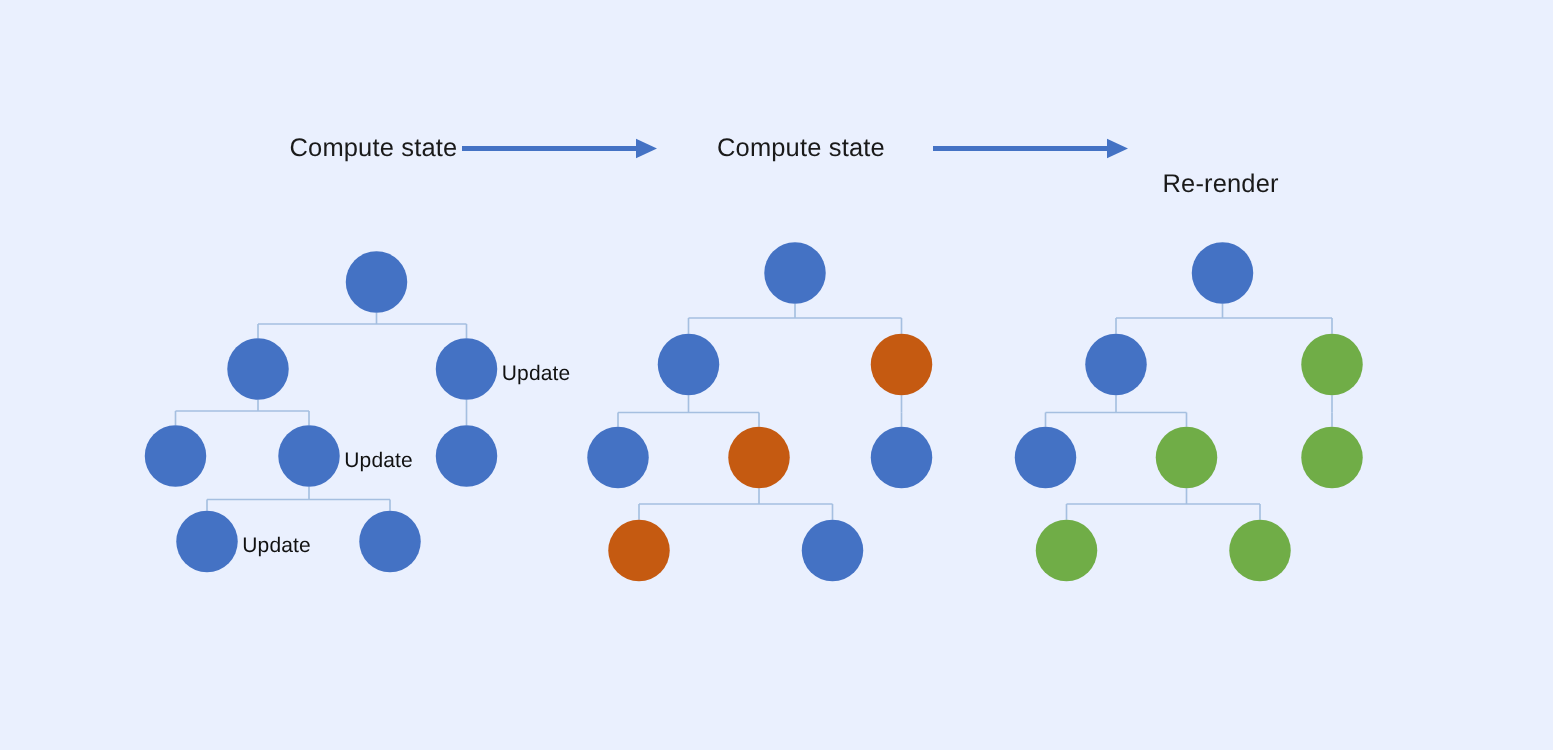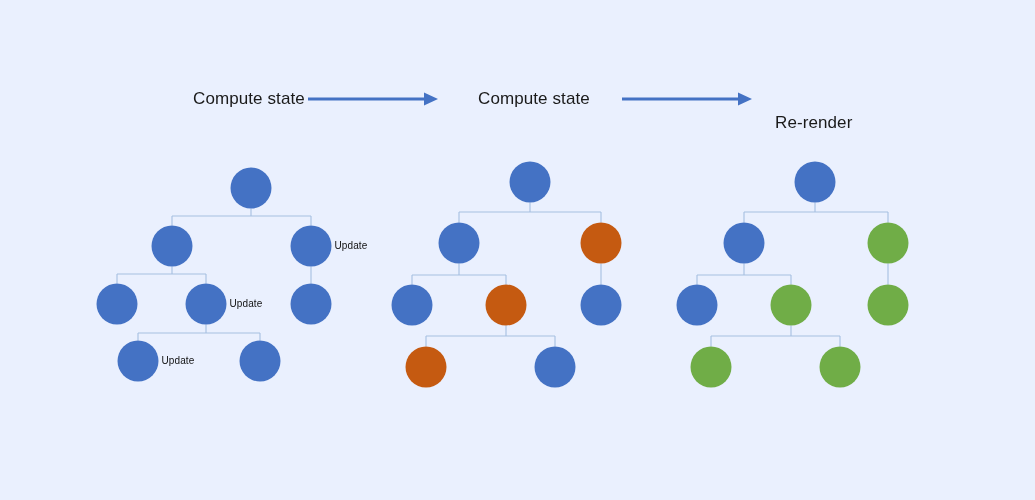--- a/index.html
+++ b/index.html
@@ -25,21 +25,21 @@
     font-size: 17px;
     color: #1a1a1a;
     white-space: nowrap;
     letter-spacing: 0.1px;
   }
   .arrow-wrap {
     position: absolute;
   }
   .node-label {
     position: absolute;
-    font-size: 10px;
+    font-size: 14px;
     color: #111111;
     white-space: nowrap;
     letter-spacing: 0.1px;
   }
   svg.tree-svg {
     position: absolute;
     left: 0; top: 0;
     overflow: visible;
   }
 </style>

